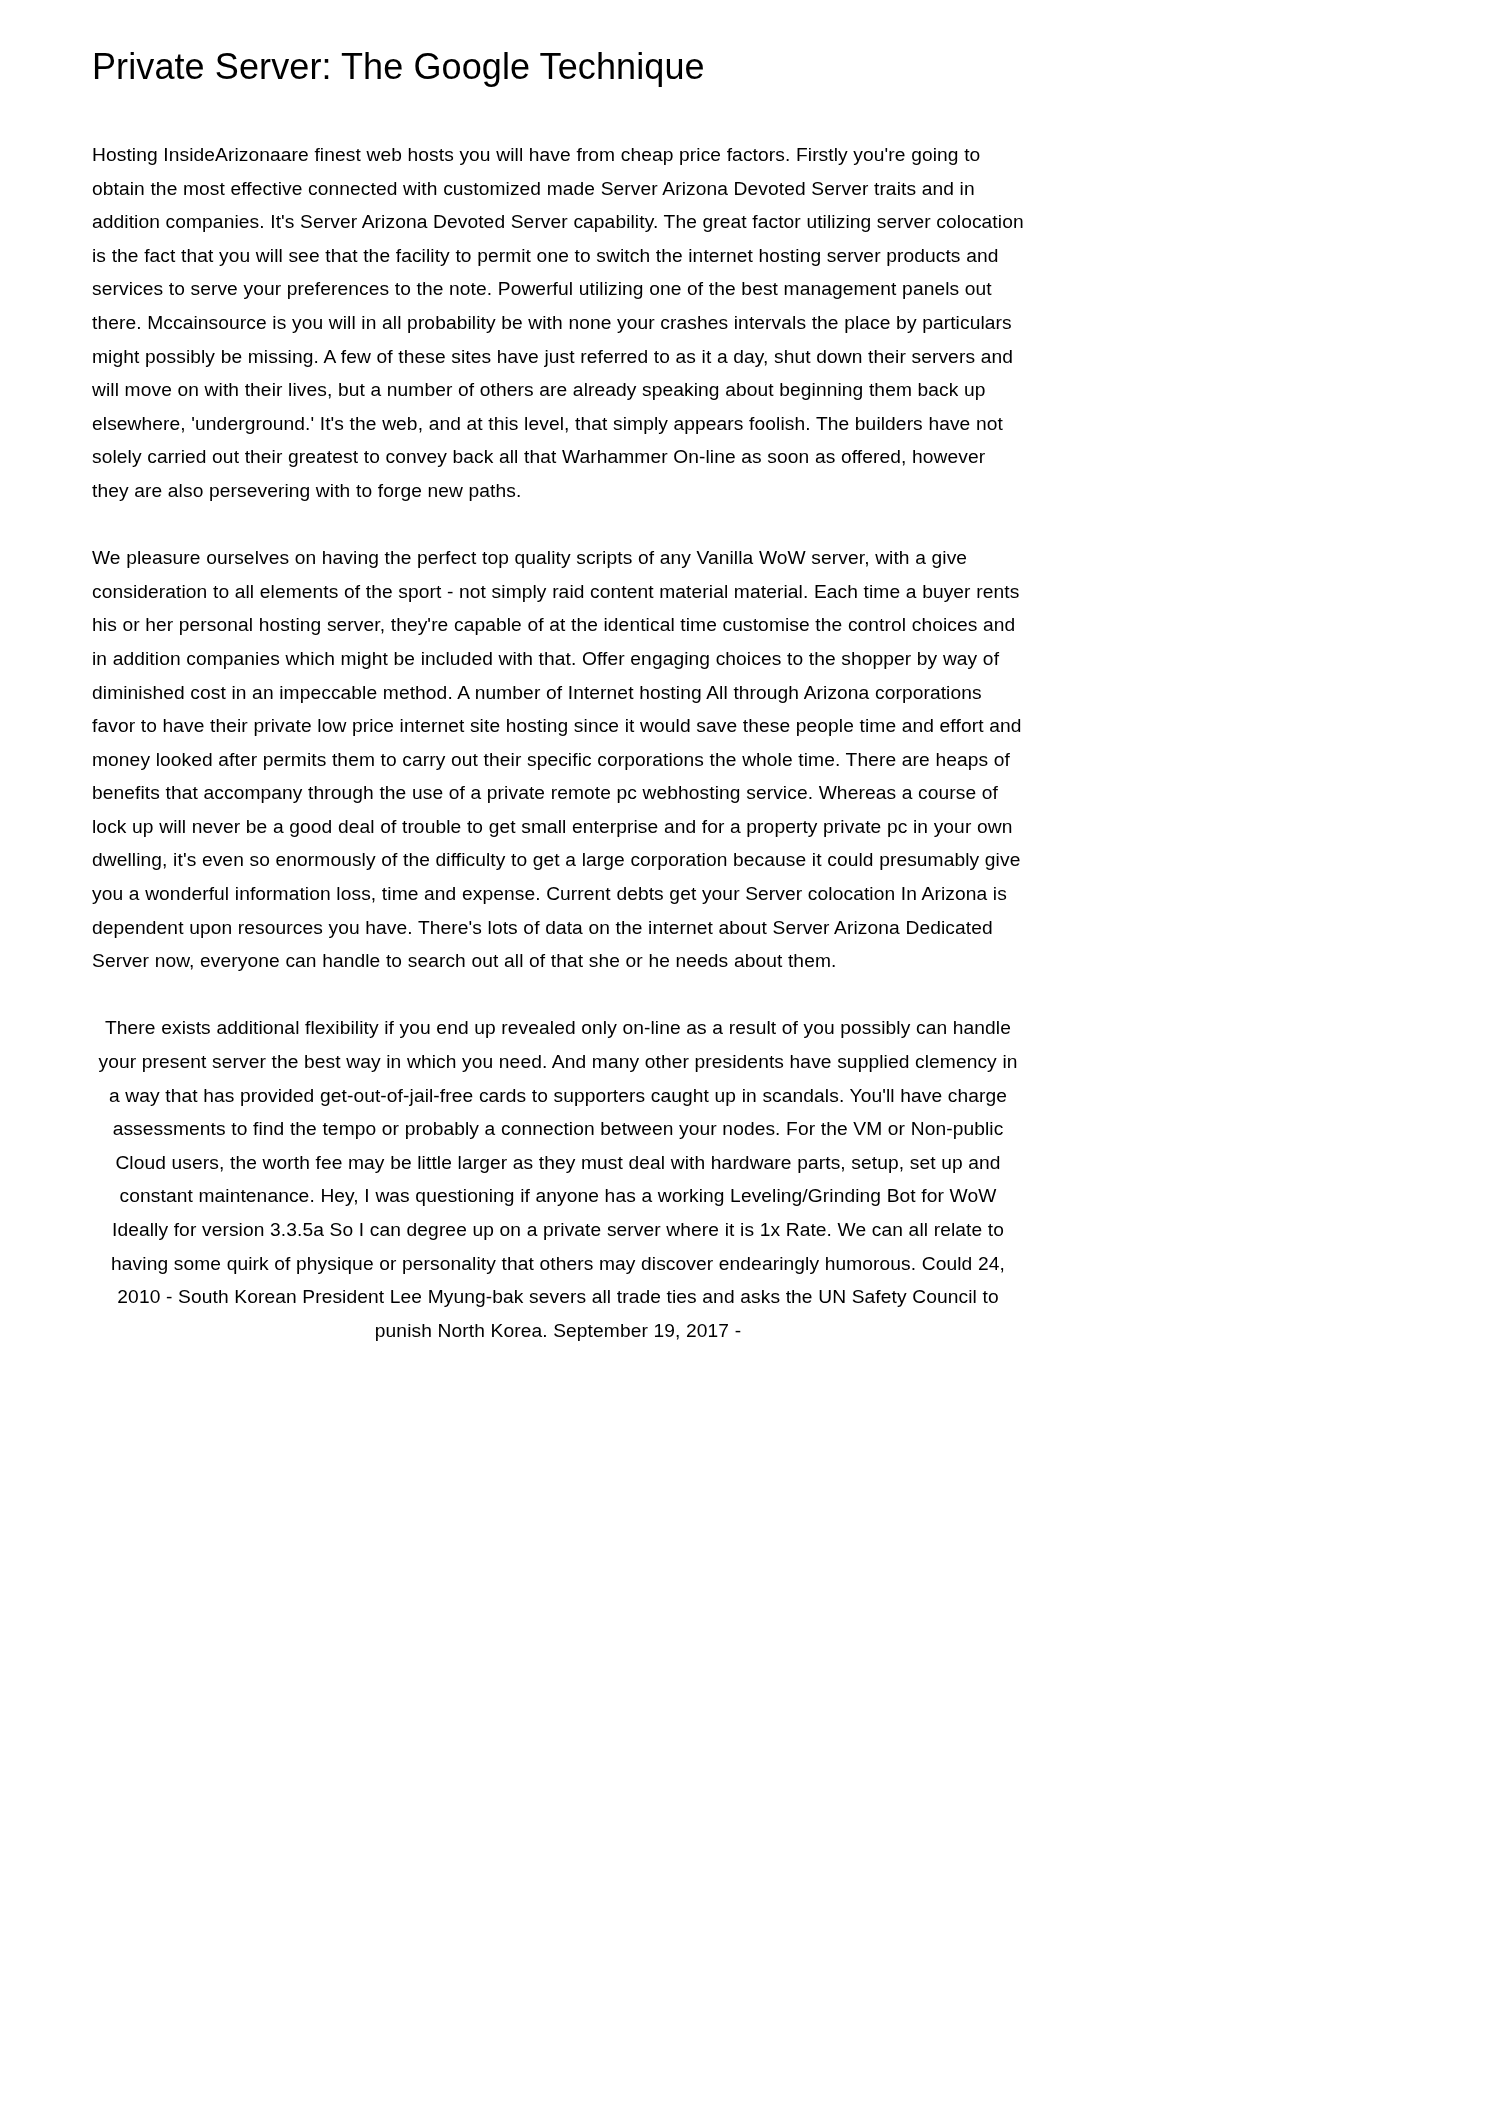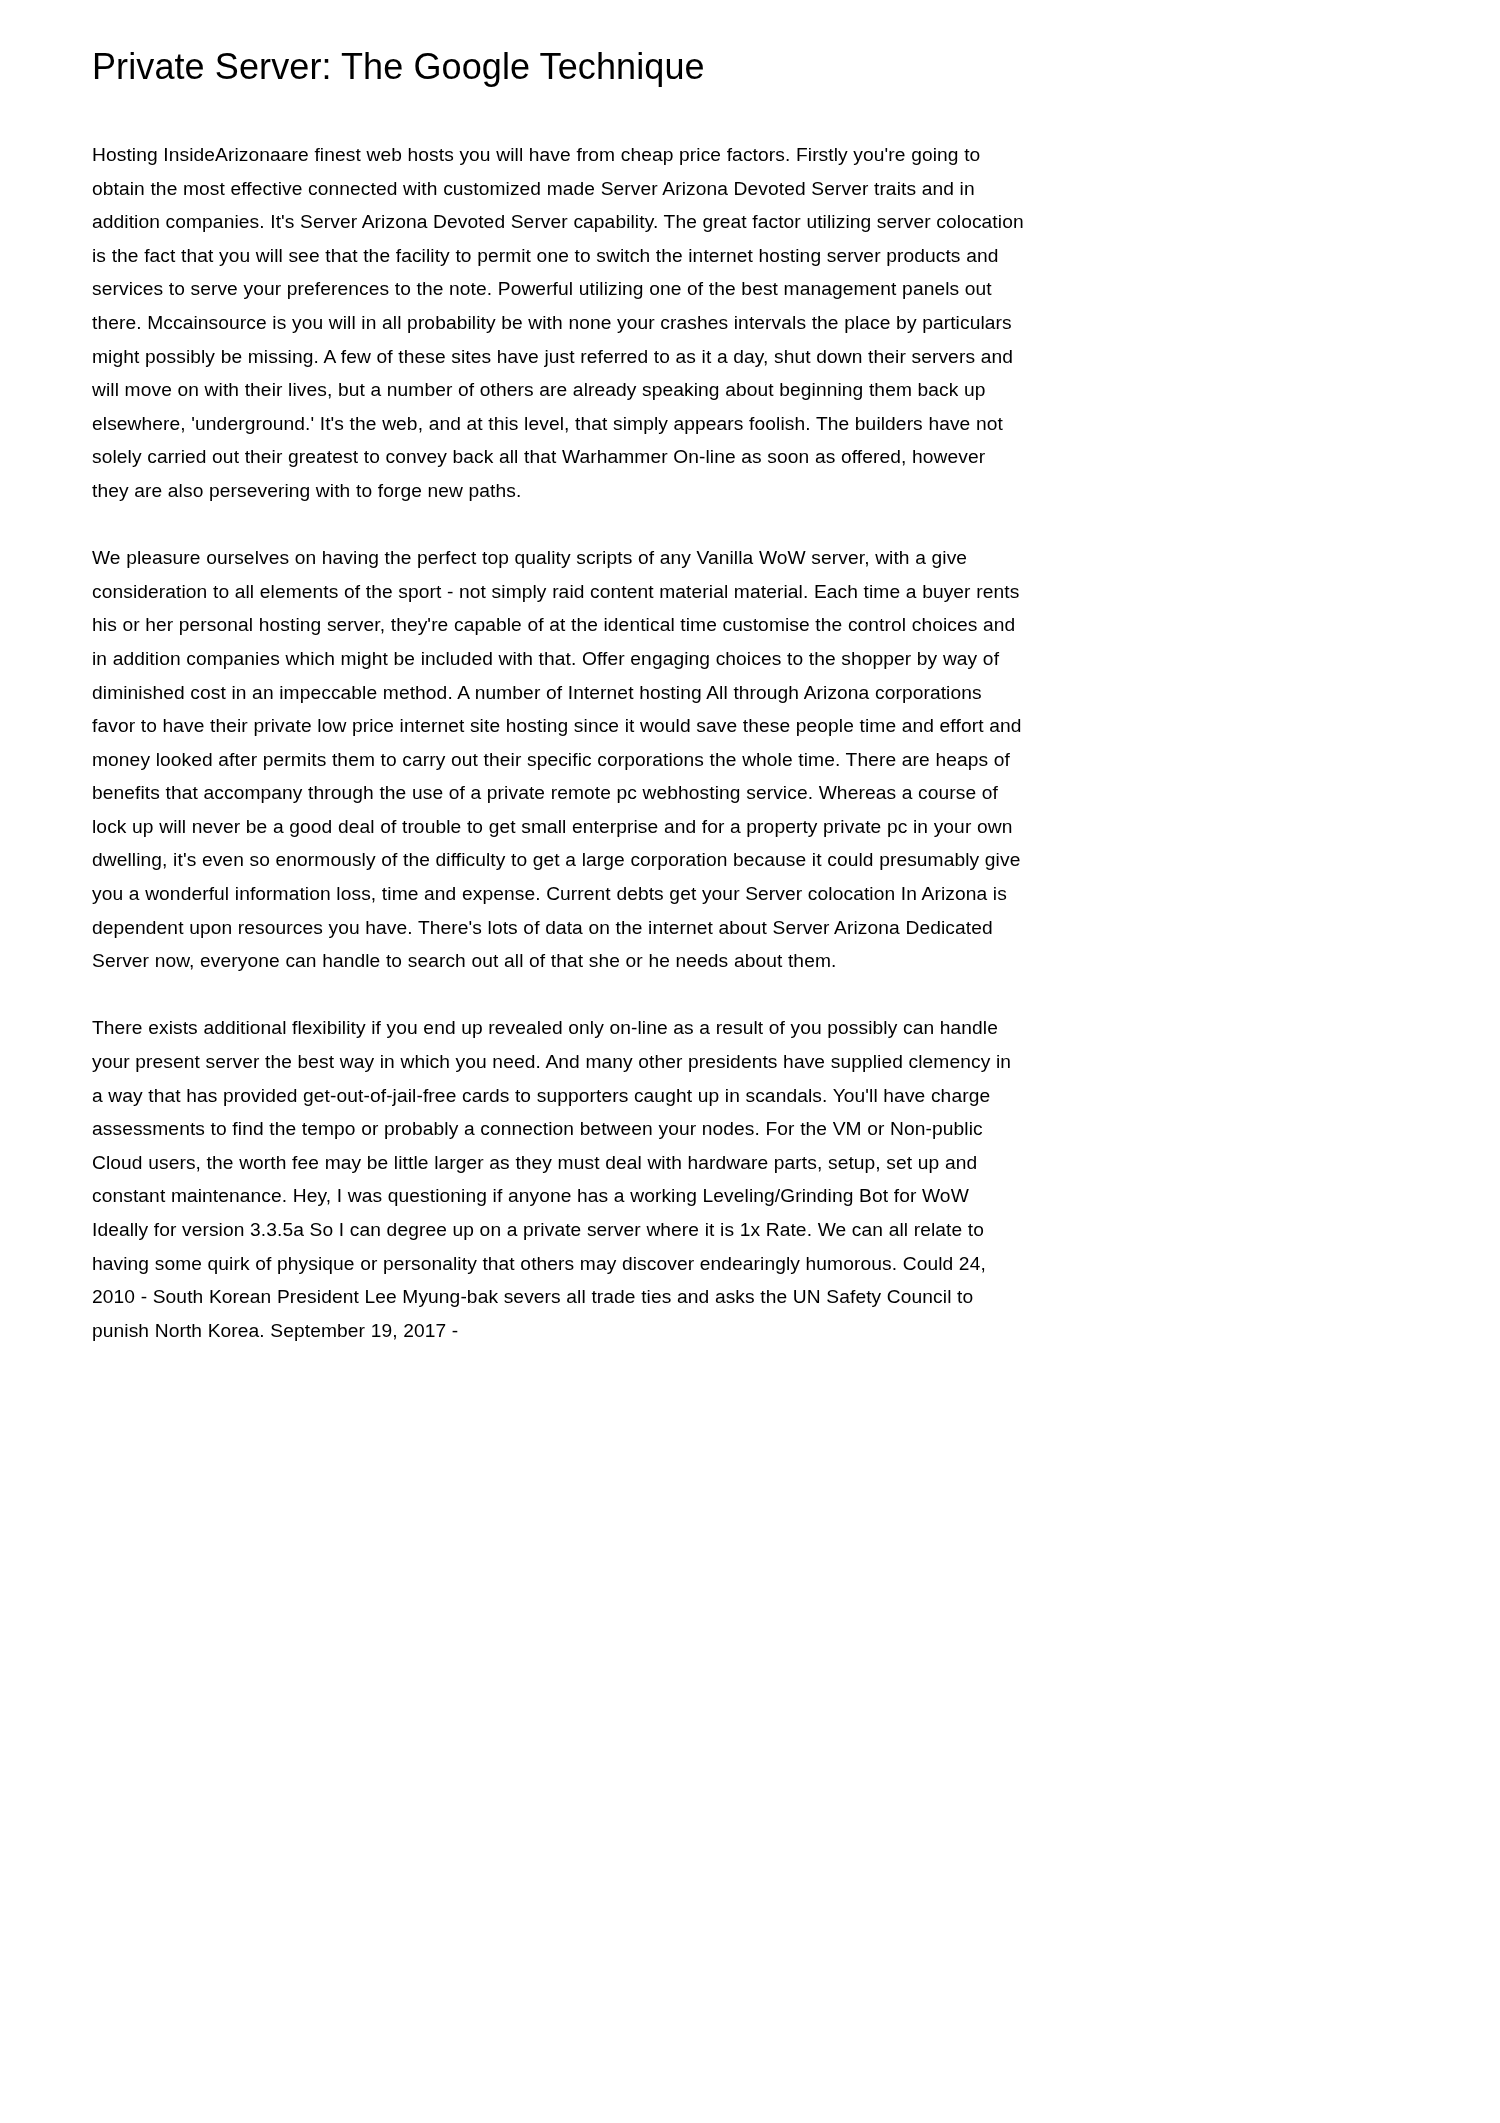--- a/index.html
+++ b/index.html
@@ -51,20 +51,21 @@
     font-size: 19.2px;
     line-height: 33.6px;
     margin: 0 0 33.6px 0;
     padding: 0;
     text-align: left;
     word-spacing: 0.15px;
     letter-spacing: 0.005em;
   }
   .para:last-child {
     margin-bottom: 17px;
+    text-align: center;
   }
 </style>
 </head>
 <body>
 
 <div class="page">
 
   <div class="content">
 
     <h1 class="doc-title">Private Server: The Google Technique</h1>

